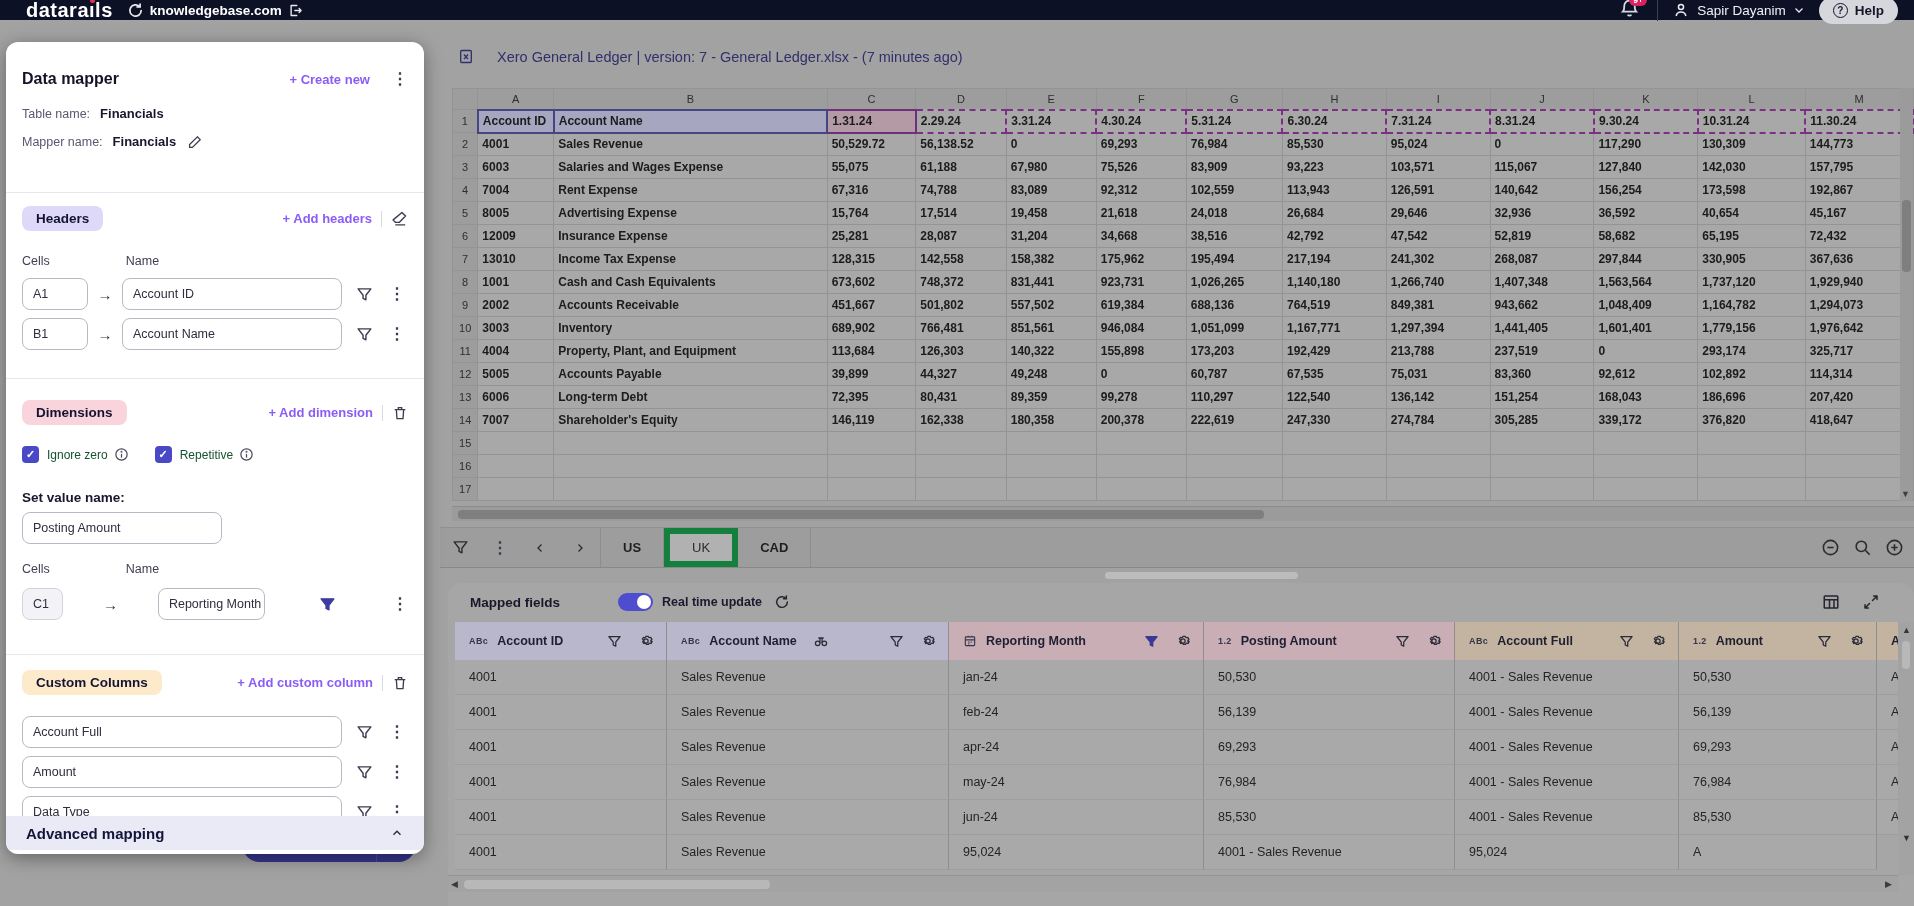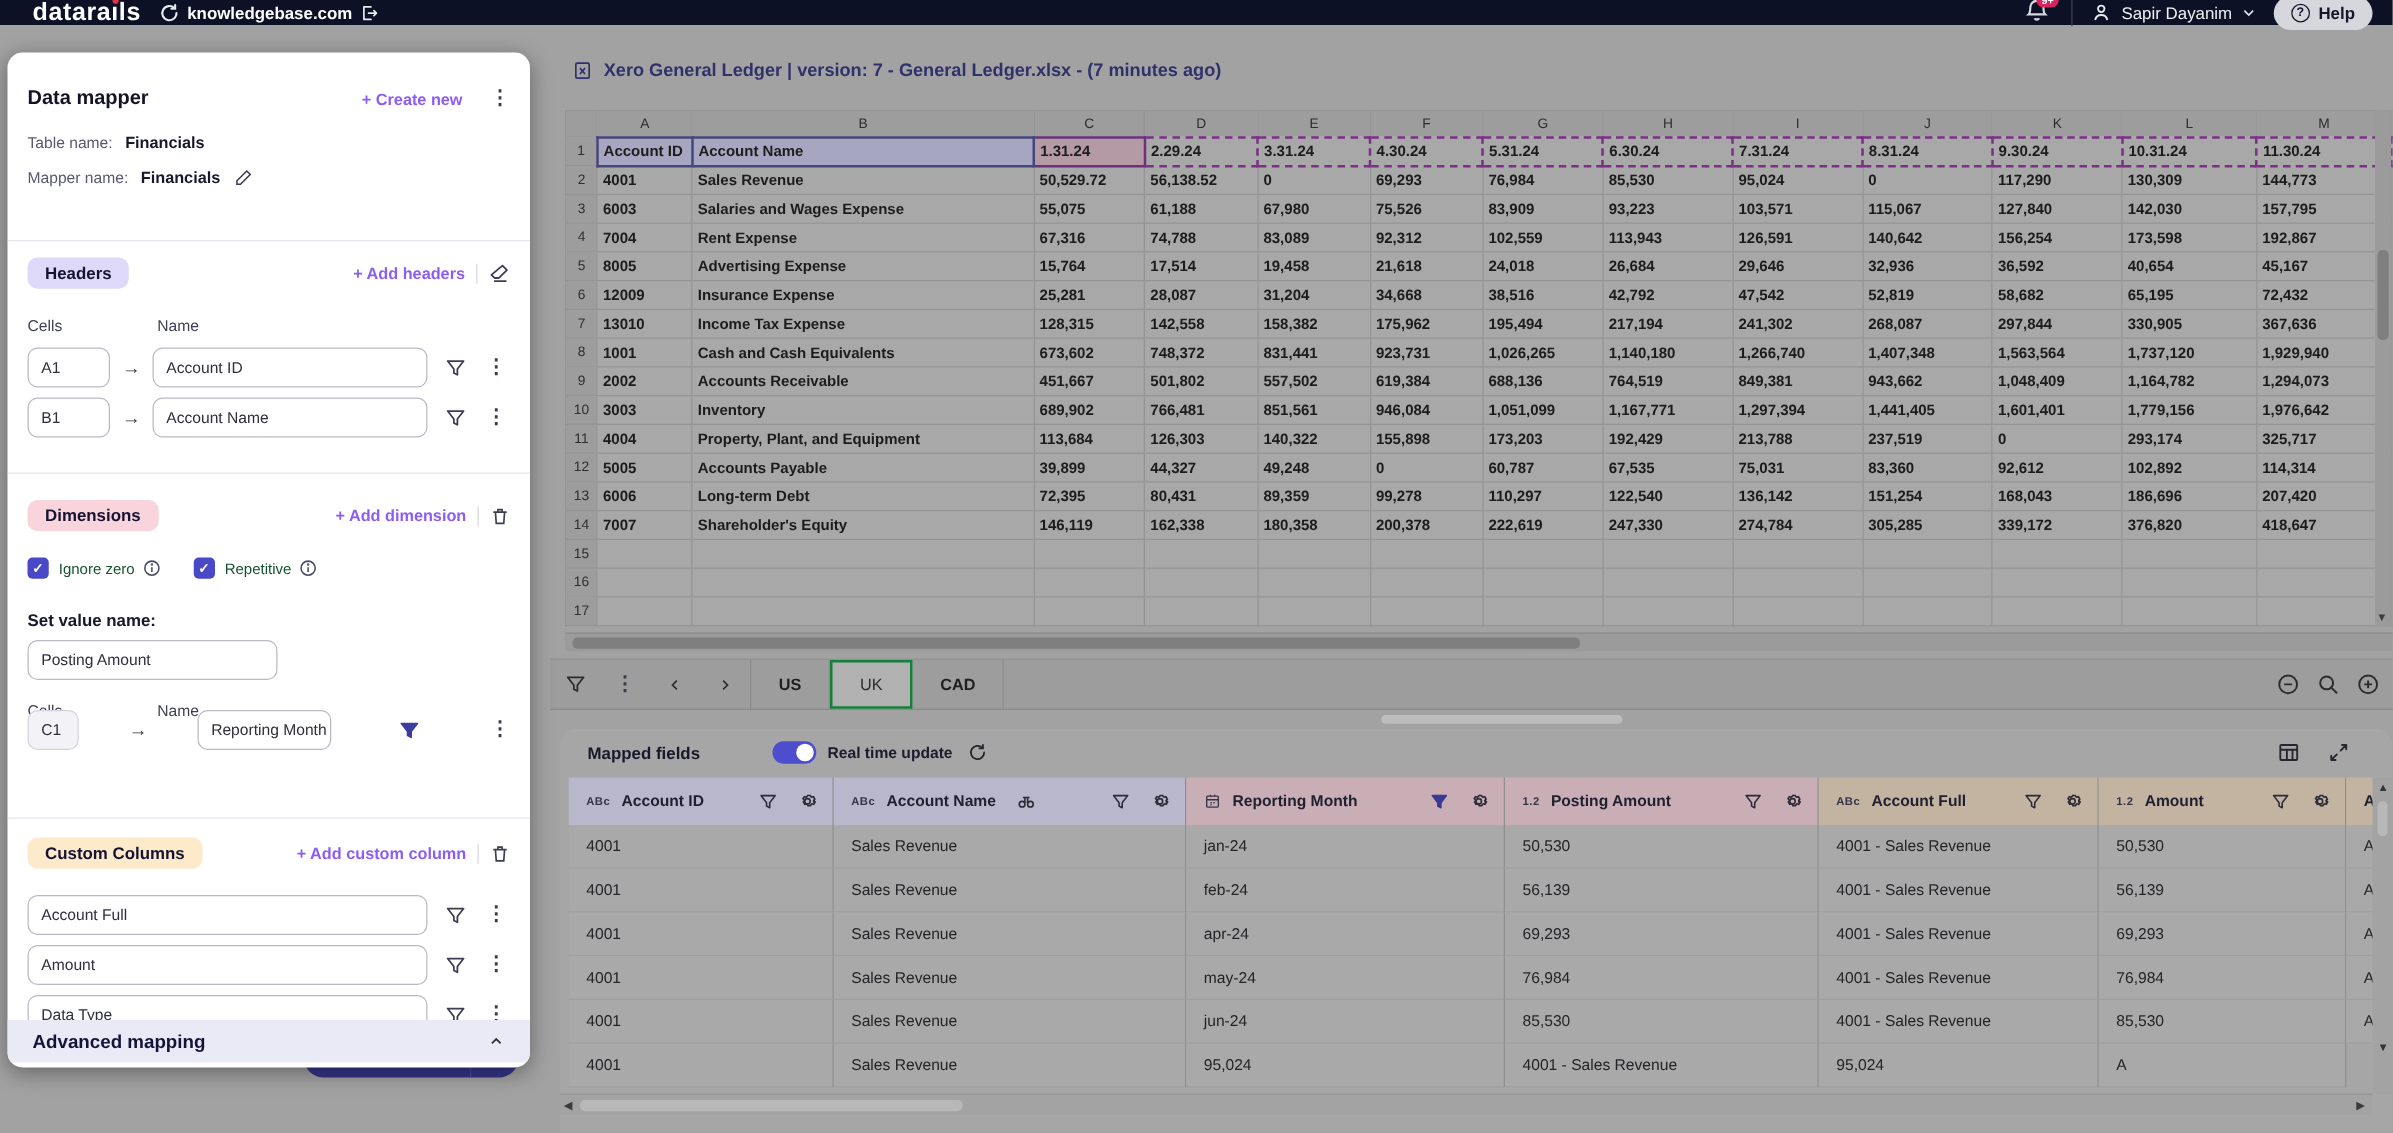--- a/index.html
+++ b/index.html
@@ -22,22 +22,22 @@
   .user{display:flex;align-items:center;gap:7px;font-size:13.5px;color:#f0f1f5;}
   .help-btn{display:flex;align-items:center;gap:7px;background:#d6d7dc;color:#15152a;border-radius:15px;
     height:27px;padding:0 14px;font-size:13.5px;font-weight:600;}
   .q-circle{width:15px;height:15px;border:1.6px solid #15152a;border-radius:50%;display:inline-flex;
     align-items:center;justify-content:center;font-size:10px;font-weight:700;}
 
   
   .app{position:absolute;top:36px;left:0;width:1914px;height:870px;background:#a2a2a2;}
 
   
-  .sheet-title{position:absolute;left:458px;top:12px;display:flex;align-items:center;gap:9px;
-    color:#30306b;font-size:14.5px;font-weight:700;}
+  .sheet-title{position:absolute;left:458px;top:12px;display:flex;align-items:center;gap:23px;
+    color:#30306b;font-size:14.5px;font-weight:400;}
 
   
   .grid{position:absolute;left:452px;top:52px;border-collapse:collapse;table-layout:fixed;background:#a8a8a8;}
   .grid td{border:1px solid #949494;height:23px;padding:0 4px;font-size:12px;font-weight:600;color:#1c1c1c;
     white-space:nowrap;overflow:hidden;background:#a8a8a8;}
   .grid tr.head td{height:21px;background:#9d9d9d;font-weight:400;font-size:11px;color:#2e2e2e;text-align:center;padding:0;}
   .grid td.rn{background:#9d9d9d;font-weight:400;font-size:11px;color:#2e2e2e;text-align:center;padding:0;}
   .grid td.hl-ab{background:#a7a6c0;border:2px solid #45457f;font-weight:700;}
   .grid td.hl-sel{background:#b49aa5;border:2px solid #6f2f7b;font-weight:700;}
   .grid td.hl-dash{border:2px dashed #7b2f85;font-weight:600;}
@@ -49,21 +49,21 @@
   .vscroll .thumb{position:absolute;left:2px;top:112px;width:9px;height:72px;border-radius:4px;background:#7f7f7f;}
   .vscroll .arr{position:absolute;left:1px;bottom:2px;font-size:9px;color:#3d3d3d;}
 
   
   .tabbar{position:absolute;left:440px;top:491px;width:1474px;height:41px;background:#9d9d9d;
     border-top:1px solid #919191;border-bottom:1px solid #898989;display:flex;align-items:center;color:#272727;}
   .tabbar .tool{display:inline-flex;align-items:center;justify-content:center;width:40px;height:100%;}
   .tab-sep{width:1px;height:100%;background:#8d8d8d;}
   .tab{height:100%;display:flex;align-items:center;padding:0 22px;font-size:13px;font-weight:700;color:#1f1f1f;
     border-right:1px solid #8d8d8d;}
-  .tab.active{background:#b1b1b1;border:2px solid #15803d;font-weight:500;color:#2c2c2c;}
+  .tab.active{background:#b1b1b1;border:6px solid #15803d;font-weight:500;color:#2c2c2c;}
   .tab-zooms{margin-left:auto;display:flex;align-items:center;gap:13px;margin-right:10px;color:#2c2c2c;}
 
   .grip{position:absolute;left:1105px;top:536px;width:193px;height:7px;border-radius:4px;background:#bcbcbc;}
 
   
   .mapped{position:absolute;left:448px;top:547px;width:1466px;height:323px;background:#a6a6a6;
     border-radius:14px 14px 0 0;}
   .mp-head{position:absolute;left:0;top:0;width:100%;height:38px;display:flex;align-items:center;}
   .mp-title{font-size:13.5px;font-weight:700;color:#18182b;margin-left:22px;}
   .toggle{width:35px;height:18px;border-radius:9px;background:#4d4dce;position:relative;margin-left:58px;}
@@ -874,21 +874,21 @@
     <span class="val" style="font-size:13.5px;">Set value name:</span>
   </div>
   <div class="sb-abs" style="top:470px;width:200px;">
     <div class="inp" style="width:200px;">Posting Amount</div>
   </div>
   <div class="sb-abs row-flex" style="top:520px;">
     <span class="lbl" style="color:#3f3f55;">Cells</span>
     <span class="lbl" style="color:#3f3f55;margin-left:76px;">Name</span>
   </div>
   <div id="dim-rows-mount">
-      <div class="map-row" style="top:526px;gap:40px;">
+      <div class="map-row" style="top:546px;gap:40px;">
         <div class="inp cell gray">C1</div>
         <span class="arrow">→</span>
         <div class="inp name">Reporting Month</div>
         <span class="f-ic active">
           <svg width="17" height="17" viewBox="0 0 24 24" fill="currentColor" stroke="currentColor" stroke-width="2" stroke-linejoin="round">
             <path d="M3 4h18l-7 9v6.5l-4-2V13L3 4z"></path>
           </svg>
         </span>
         <span class="kebab">⋮</span>
       </div>

